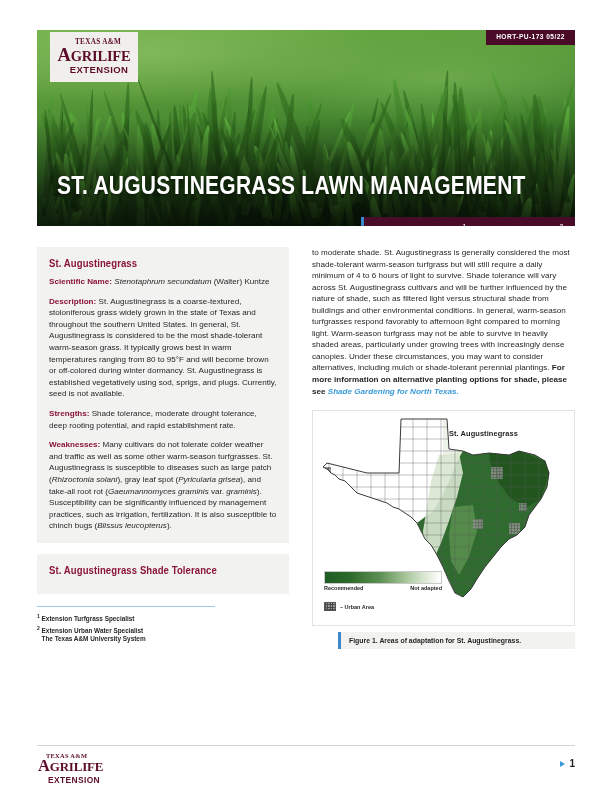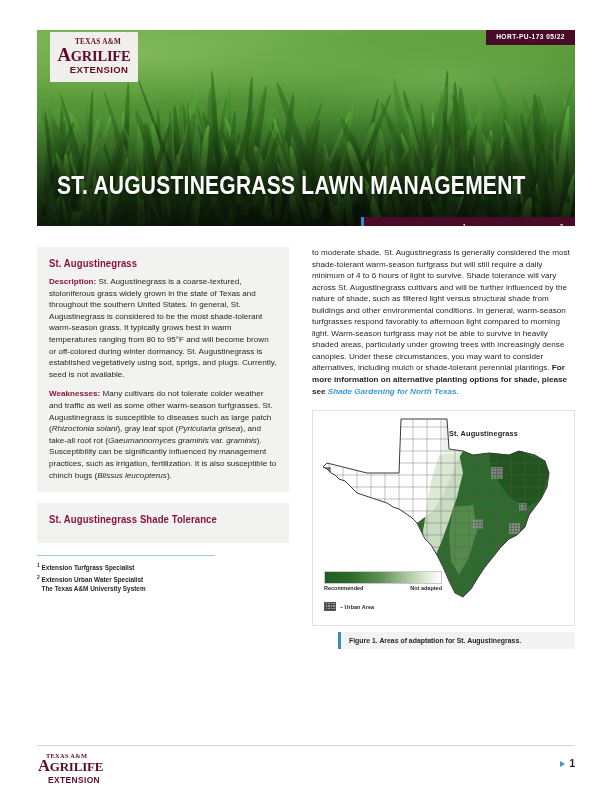--- a/index.html
+++ b/index.html
@@ -607,23 +607,25 @@
   <div class="byline"><span>Chrissie A. Segars, Ph.D.</span><sup>1</sup><span> and Becky Bowling, Ph.D.</span><sup>2</sup></div>
 </div>
 
 <div class="cols">
 
   <div class="col-left">
 
     <div class="panel">
       <h2 class="sec">St. Augustinegrass</h2>
 
+      <p class="body"><span class="lead">Scientific Name:</span> <span class="it">Stenotaphrum secundatum</span> <span>(Walter) Kuntze</span></p>
 
       <p class="body"><span class="lead">Description:</span> <span>St. Augustinegrass is a coarse-textured, stoloniferous grass widely grown in the state of Texas and throughout the southern United States. In general, St. Augustinegrass is considered to be the most shade-tolerant warm-season grass. It typically grows best in warm temperatures ranging from 80 to 95°F and will become brown or off-colored during winter dormancy. St. Augustinegrass is established vegetatively using sod, sprigs, and plugs. Currently, seed is not available.</span></p>
 
+      <p class="body"><span class="lead">Strengths:</span> <span>Shade tolerance, moderate drought tolerance, deep rooting potential, and rapid establishment rate.</span></p>
 
       <p class="body"><span class="lead">Weaknesses:</span> <span>Many cultivars do not tolerate colder weather and traffic as well as some other warm-season turfgrasses. St. Augustinegrass is susceptible to diseases such as large patch (</span><span class="it">Rhizoctonia solani</span><span>), gray leaf spot (</span><span class="it">Pyricularia grisea</span><span>), and take-all root rot (</span><span class="it">Gaeumannomyces graminis</span><span> var. </span><span class="it">graminis</span><span>). Susceptibility can be significantly influenced by management practices, such as irrigation, fertilization. It is also susceptible to chinch bugs (</span><span class="it">Blissus leucopterus</span><span>).</span></p>
     </div>
 
     <div class="panel">
       <h2 class="sec">St. Augustinegrass Shade Tolerance</h2>
     </div>
 
     <div class="footnotes">
       <div><sup>1</sup> <span>Extension Turfgrass Specialist</span></div>

